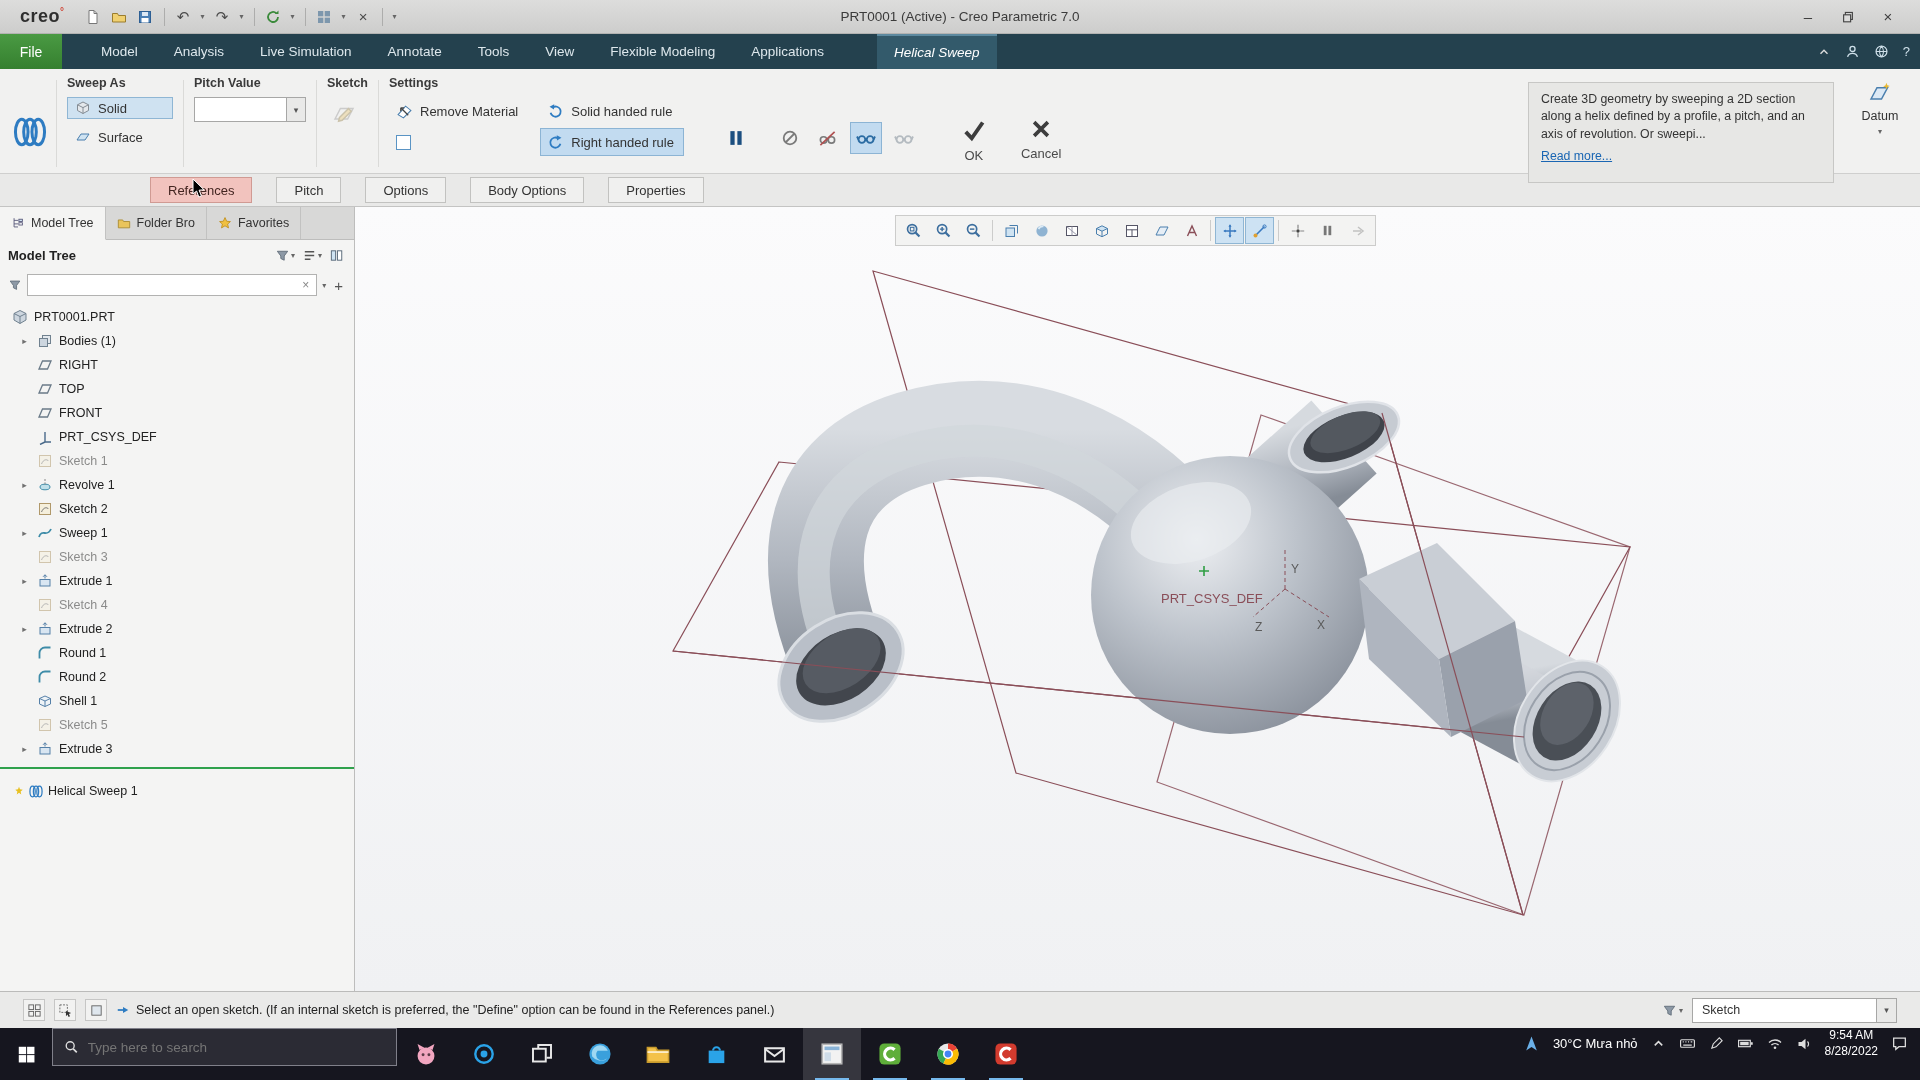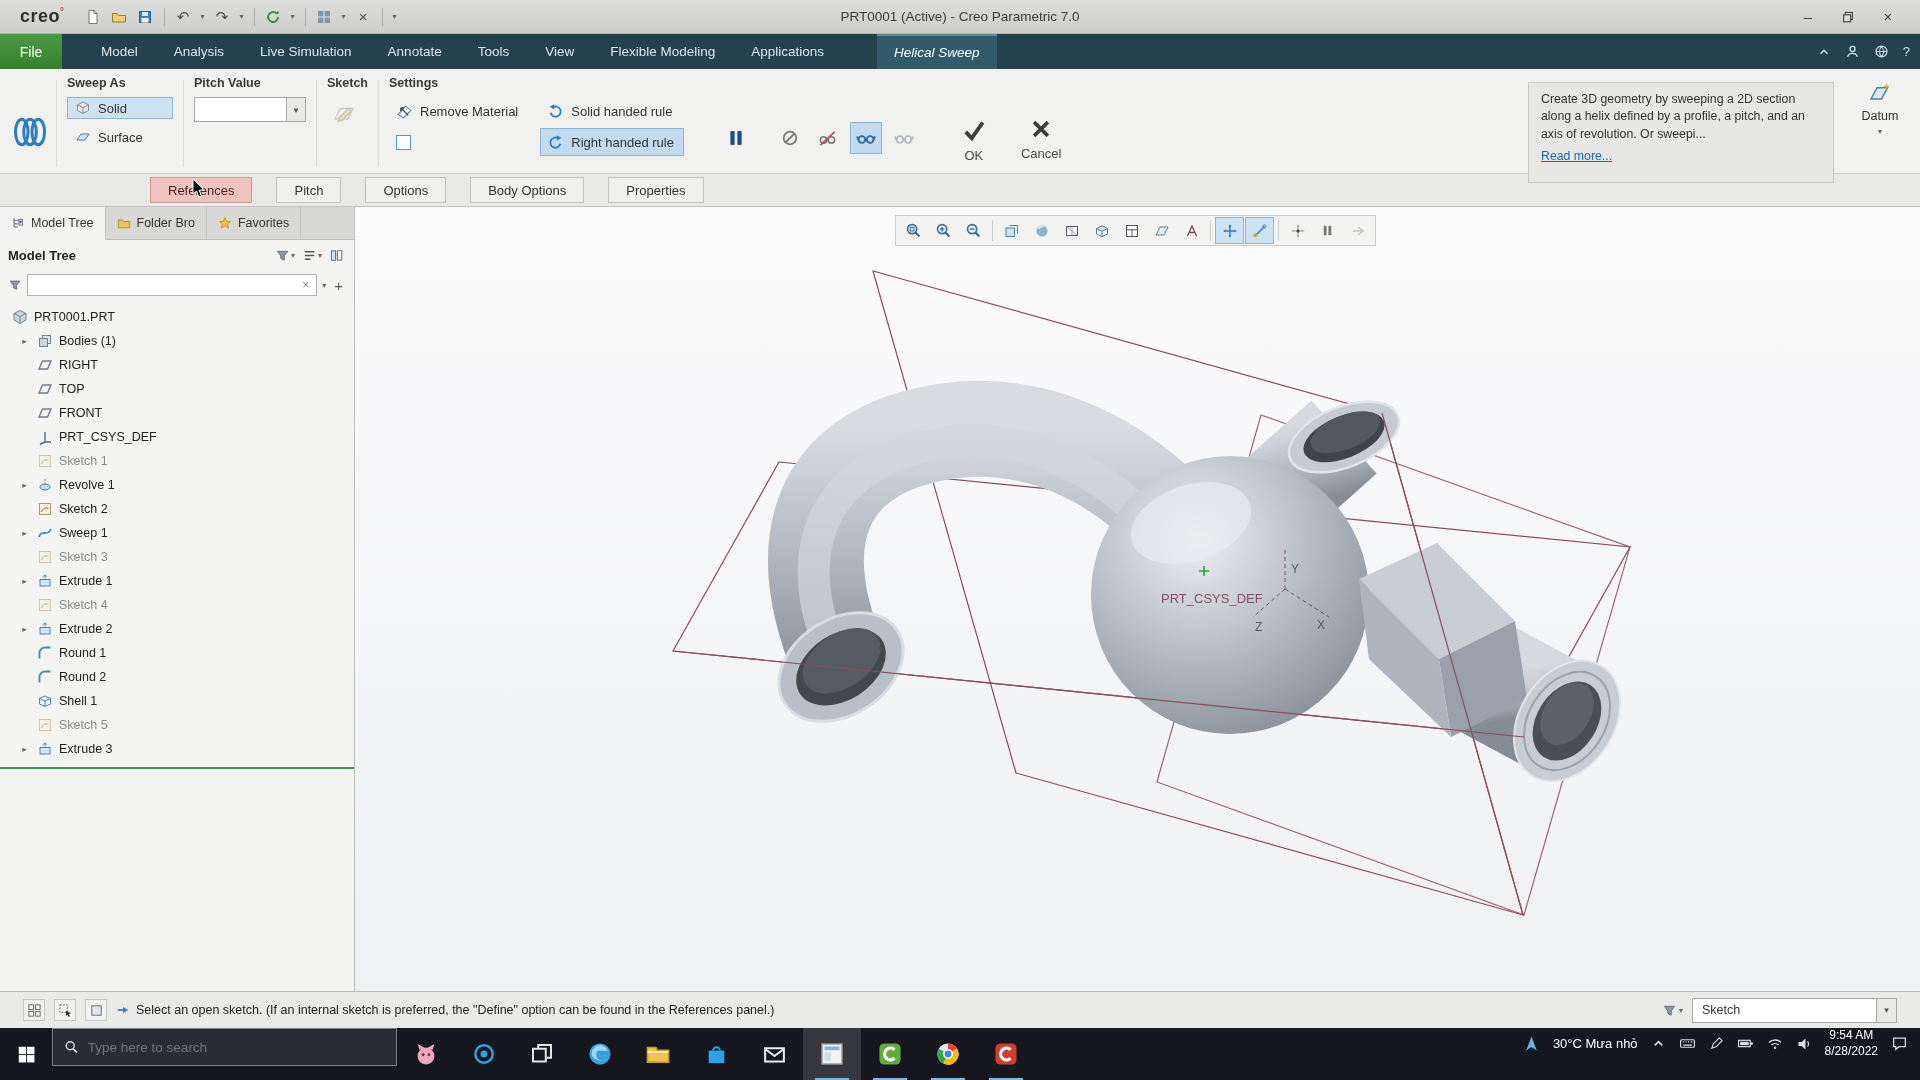--- a/index.html
+++ b/index.html
@@ -854,20 +854,29 @@
         <div class="trow child">
             <span class="exp">▸</span>
             <svg class="ti" width="16" height="16" viewBox="0 0 16 16">
               <use href="#s-extrude16"></use>
             </svg>
             <span class="tl">Extrude 3</span>
           </div>
 
         <div class="insertline"></div>
 
+        <div class="pending">
+          <svg width="10" height="10" viewBox="0 0 16 16">
+              <path d="M8 1l1.6 4.3L14 6l-3.4 2.8 1 4.7L8 10.9l-3.6 2.6 1-4.7L2 6l4.4-.7z" fill="#e8c020"></path>
+            </svg>
+          <svg width="16" height="15" viewBox="0 0 24 24">
+              <use href="#s-helix"></use>
+            </svg>
+          <span class="tl">Helical Sweep 1</span>
+        </div>
       </div>
     </div>
 
     <div class="graphics">
 
       <svg class="scene" viewBox="0 0 1565 784" preserveAspectRatio="none">
         <defs>
           <radialGradient id="sg" cx="38%" cy="30%" r="78%">
             <stop offset="0%" stop-color="#edeff2"></stop>
               <stop offset="45%" stop-color="#bec4cc"></stop>

